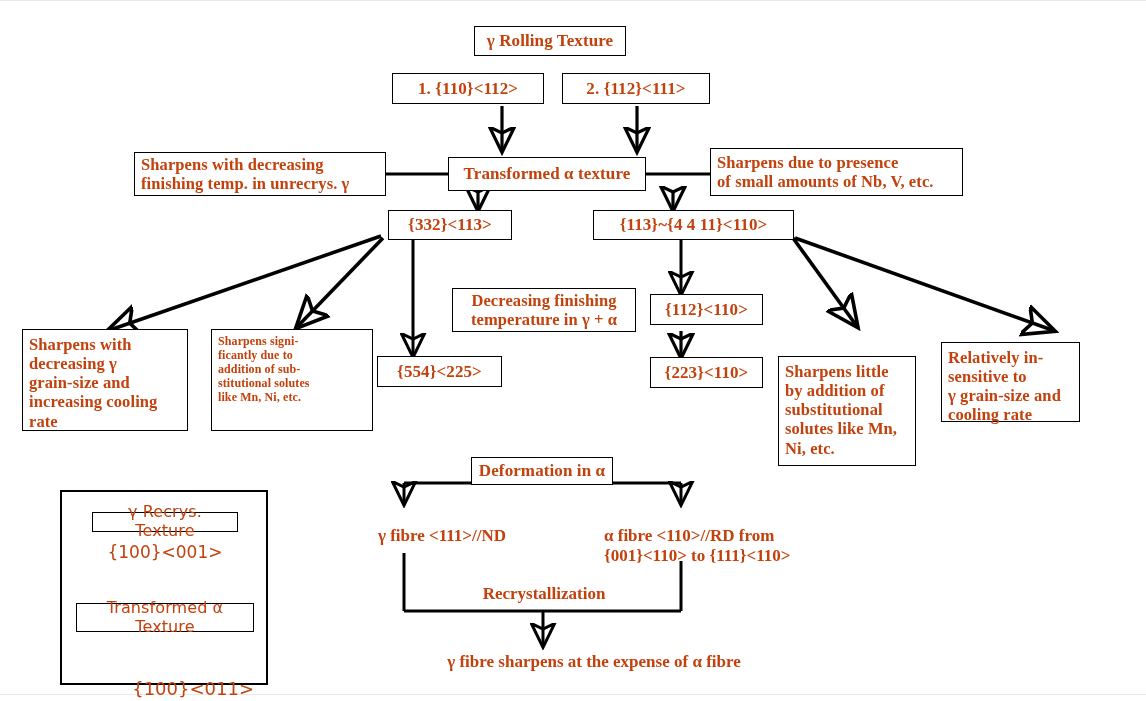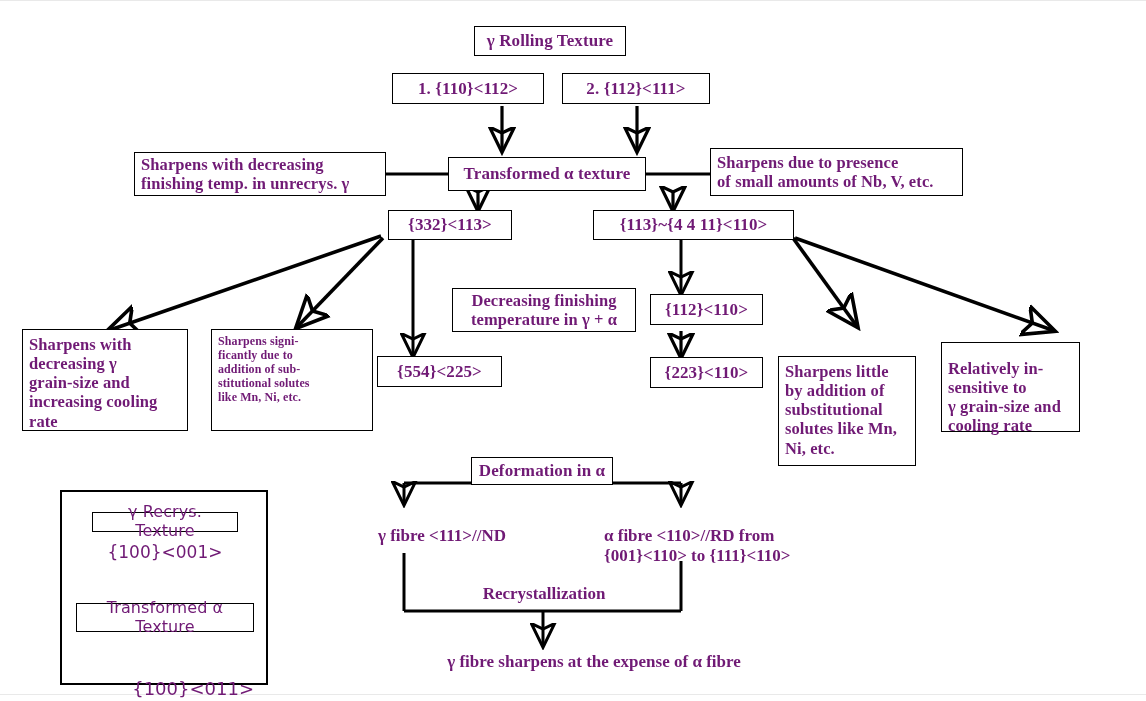--- a/index.html
+++ b/index.html
@@ -6,21 +6,21 @@
     margin: 0;
     padding: 0;
     background: #ffffff;
   }
   #canvas {
     position: relative;
     width: 1146px;
     height: 701px;
     background: #ffffff;
     font-family: "Liberation Serif", "DejaVu Serif", serif;
-    color: #701a75;
+    color: #c2410c;
     overflow: hidden;
   }
   .box {
     position: absolute;
     box-sizing: border-box;
     border: 1.6px solid #000;
     background: #fff;
     display: flex;
     align-items: center;
     justify-content: center;
@@ -157,21 +157,21 @@
   <div class="box" style="left:377px; top:356px; width:125px; height:31px;">{554}&lt;225&gt;</div>
 
   <div class="box" style="left:650px; top:294px; width:113px; height:31px;">{112}&lt;110&gt;</div>
   <div class="box" style="left:650px; top:357px; width:113px; height:31px;">{223}&lt;110&gt;</div>
 
   <div class="box left" style="left:778px; top:328px; width:138px; height:110px; font-size:16.5px; align-items:flex-start; padding-top:5px;margin-top:28px;">Sharpens little
 by addition of
 substitutional
 solutes like Mn,
 Ni, etc.</div>
-  <div class="box left" style="left:941px; top:342px; width:139px; height:90px; font-size:16.5px; align-items:flex-start; padding-top:16px;">Relatively in-
+  <div class="box left" style="left:941px; top:342px; width:139px; height:80px; font-size:16.5px; align-items:flex-start; padding-top:5px;">Relatively in-
 sensitive to
 γ grain-size and
 cooling rate</div>
 
   <div class="panel" style="left:60px; top:490px; width:208px; height:195px;"></div>
   <div class="box" style="left:92px; top:512px; width:146px; height:20px; font-size:16px;
               font-family:'DejaVu Sans', sans-serif; font-weight:400;">γ Recrys. Texture</div>
   <div class="plain" style="left:92px; top:542px; width:146px; text-align:center; font-size:17px;
               font-family:'DejaVu Sans', sans-serif; font-weight:400;">{100}&lt;001&gt;</div>
   <div class="box" style="left:76px; top:603px; width:178px; height:29px; font-size:16px;

